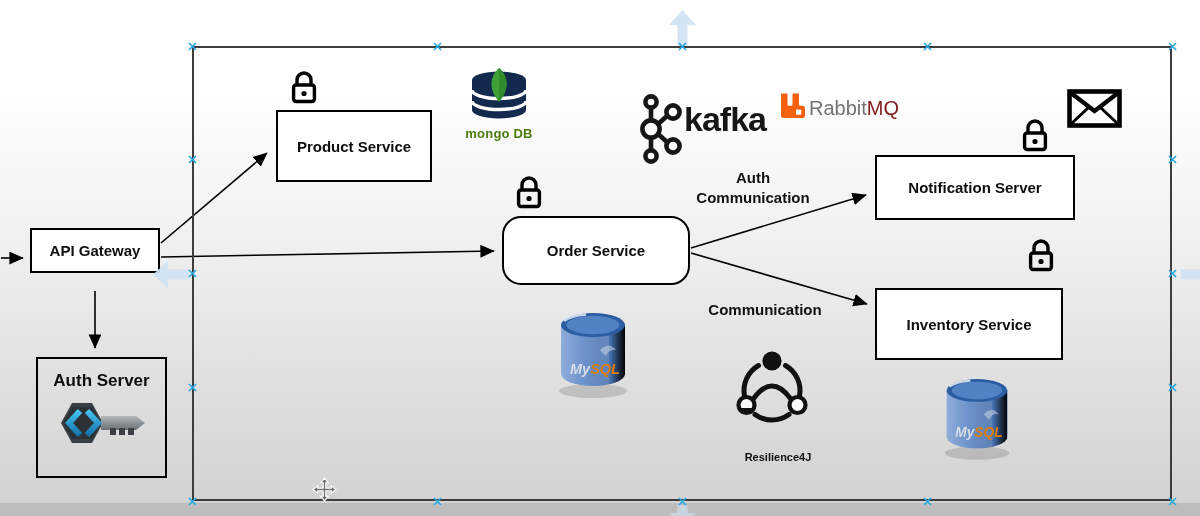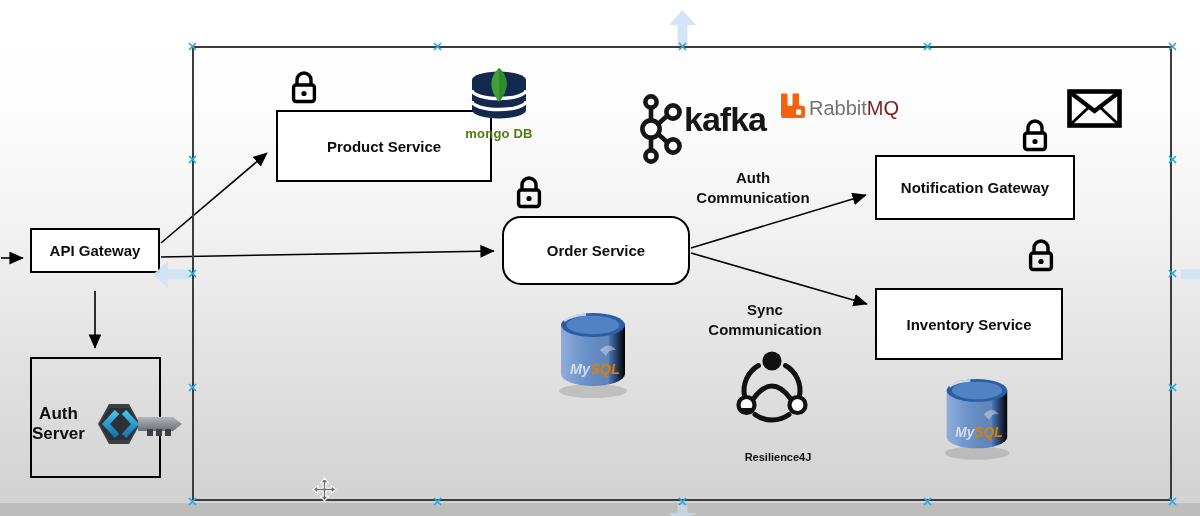--- a/index.html
+++ b/index.html
@@ -12,22 +12,22 @@
   .abs { position:absolute; }
   .bottom-band { left:0; top:503px; width:1200px; height:13px; background:#bdbdbd; }
   .group-rect { left:192px; top:46px; width:980px; height:455px; border:2px solid #3d3d3d; background:transparent; }
   .node {
     background:#ffffff; border:2px solid #000;
     display:flex; align-items:center; justify-content:center;
     font-weight:bold; font-size:15px; color:#0e0e0e; text-align:center;
   }
   .node.transparent { background:transparent; }
   #api-gateway   { left:30px;  top:228px; width:130px; height:45px; }
-  #auth-server   { left:30px;  top:357px; width:131px; height:121px; flex-direction:row; justify-content:flex-start; padding-top:12px; font-size:17px; gap:8px; }
-  #product-service      { left:276px; top:110px; width:216px; height:72px; }
+  #auth-server   { left:36px;  top:357px; width:131px; height:121px; flex-direction:column; justify-content:flex-start; padding-top:12px; font-size:17px; gap:8px; }
+  #product-service      { left:276px; top:110px; width:156px; height:72px; }
   #order-service        { left:502px; top:216px; width:188px; height:69px;border-radius:19px; }
   #notification-service { left:875px; top:155px; width:200px; height:65px; }
   #inventory-service    { left:875px; top:288px; width:188px; height:72px; }
   .ann {
     font-weight:bold; font-size:15px; color:#111; text-align:center; line-height:20px; width:160px;
   }
   #async-label { left:673px; top:168px; }
   #sync-label  { left:685px; top:300px; }
   #resilience-label { left:698px; top:447px; font-size:11px; }
   .logo-text-mongo { left:458px; top:126px; width:82px; text-align:center; font-weight:bold; font-size:13px; color:#4d7c0f; letter-spacing:.2px; }
@@ -94,21 +94,21 @@
   </span>
 </div>
 
 <div class="abs node" id="product-service">
   <span>Product Service</span>
 </div>
 <div class="abs node" id="order-service">
   <span>Order Service</span>
 </div>
 <div class="abs node" id="notification-service">
-  <span>Notification Gateway</span>
+  <span>Notification Server</span>
 </div>
 <div class="abs node" id="inventory-service">
   <span>Inventory Service</span>
 </div>
 
 <div class="abs" style="left:290px;top:70px">
   <svg width="28" height="35" viewBox="0 0 28 35">
       <path d="M7 16 V10 a7 7 0 0 1 14 0 v6" fill="none" stroke="#000" stroke-width="3.4"></path>
       <rect x="3.6" y="15" width="20.8" height="16.5" rx="2.5" fill="none" stroke="#000" stroke-width="3.4"></rect>
       <circle cx="14" cy="23.5" r="2.6" fill="#000"></circle>
@@ -181,21 +181,20 @@
     <path d="M4 4 L27.5 22 L51 4" fill="none" stroke="#000" stroke-width="4.2"></path>
     <path d="M4 35 L21 19 M51 35 L34 19" fill="none" stroke="#000" stroke-width="3"></path>
   </svg>
 </div>
 
 <div class="abs ann" id="async-label">
   <div>Auth</div>
   <div>Communication</div>
 </div>
 <div class="abs ann" id="sync-label">
-  <div>Sync</div>
   <div>Communication</div>
 </div>
 <div class="abs ann" id="resilience-label">Resilience4J</div>
 
 <div class="abs" style="left:554px;top:308px">
   <svg width="78" height="92" viewBox="0 0 78 92">
     <defs>
       <linearGradient id="myb1" x1="0" y1="0" x2="1" y2="0">
         <stop offset="0" stop-color="#8fadda"></stop>
           <stop offset="0.35" stop-color="#6c93cb"></stop>

